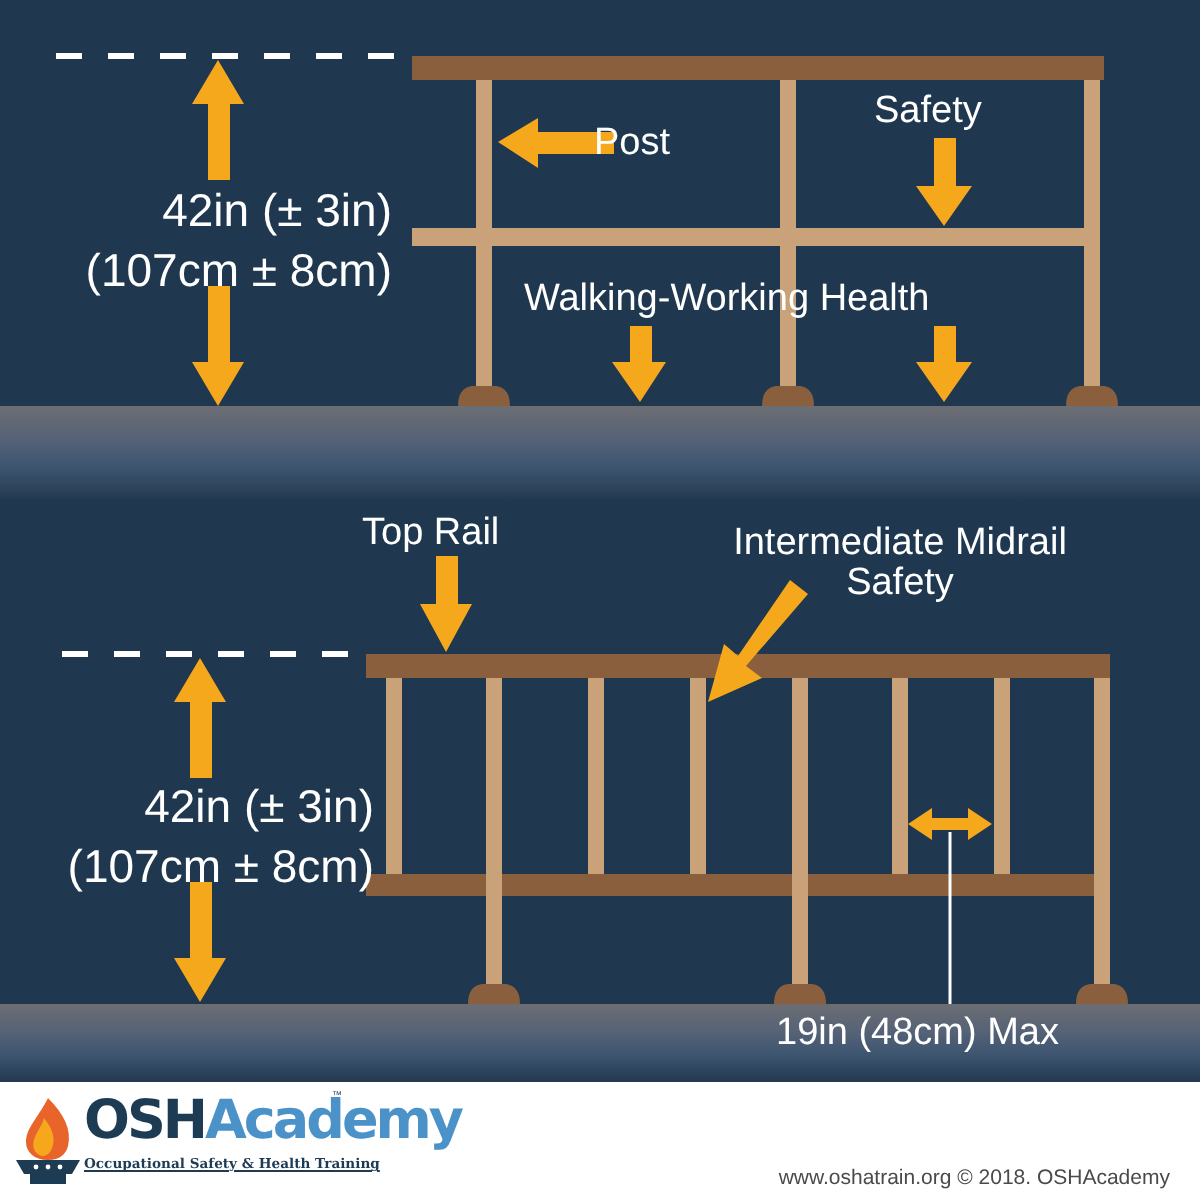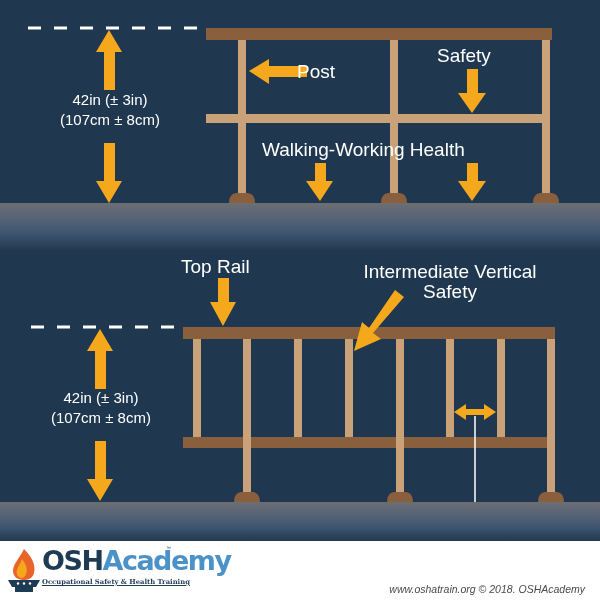--- a/index.html
+++ b/index.html
@@ -4,23 +4,23 @@
 <style>
   html, body { margin:0; padding:0; }
   body { width:600px; height:600px; overflow:hidden; background:#ffffff; font-family:"Liberation Sans", sans-serif; }
   #stage { position:relative; width:600px; height:600px; }
   .panel { position:absolute; left:0; width:600px; background:#1f3850; }
   #top-panel { top:0; height:250px; }
   #bottom-panel { top:250px; height:291px; }
   .floor { position:absolute; left:0; width:600px; background:linear-gradient(#6c6e73 0%, #566277 35%, #3d5570 65%, #22394f 100%); }
   .abs { position:absolute; }
   .label { position:absolute; color:#ffffff; font-size:19px; white-space:nowrap; line-height:1.05; }
-  .dim-text { position:absolute; color:#ffffff; font-size:15px; text-align:center; line-height:1.32; white-space:nowrap; }
+  .dim-text { position:absolute; color:#ffffff; font-size:23px; text-align:right; line-height:1.32; white-space:nowrap; }
   .footer { position:absolute; left:0; top:541px; width:600px; height:59px; background:#ffffff; }
-  .copyright { position:absolute; right:15px; top:42px; font-size:10.5px; color:#4a4a4a;font-style:italic; }
+  .copyright { position:absolute; right:15px; top:42px; font-size:10.5px; color:#4a4a4a; }
   .logo-text { position:absolute; left:42px; top:6px; font-family:"DejaVu Sans", sans-serif; font-weight:bold; font-size:27px; letter-spacing:-1.5px; line-height:1; }
   .logo-osh { color:#1e3b54; }
   .logo-acad { color:#4b92c9; }
   .logo-sub { position:absolute; left:42px; top:37px; font-size:6.8px; font-weight:bold; color:#1e3b54; font-family:"DejaVu Serif", serif;text-decoration:underline; }
   .tm { position:absolute; left:166px; top:4px; font-size:5px; color:#1e3b54; }
 </style>
 </head>
 <body>
 
 <div id="stage">
@@ -123,23 +123,24 @@
     </svg>
 
     <div class="floor" style="top:252px;height:39px"></div>
 
     <div class="dim-text" style="left:15px;top:138px;width:172px">
       <div>42in (± 3in)</div>
       <div>(107cm ± 8cm)</div>
     </div>
     <div class="label" style="left:181px;top:7px">Top Rail</div>
     <div class="label" style="left:340px;top:12px;width:220px;text-align:center">
-      <div>Intermediate Vertical</div>
+      <div>Intermediate Midrail</div>
       <div>Safety</div>
     </div>
+    <div class="label" style="left:388px;top:257px">19in (48cm) Max</div>
   </div>
 
   <div class="footer">
     <svg class="abs" style="left:6px;top:6px" width="36" height="46">
       <path d="M18,2 C26,10 30,18 28,26 C27,30 24,33 18,33 C11,33 7,29 7,24 C7,17 13,12 18,2 Z" fill="#e8642a"></path>
       <path d="M16,12 C20,17 22,22 20,27 C19,30 17,31 15,31 C11,30 10,26 11,23 C12,19 15,16 16,12 Z" fill="#f6a81c"></path>
       <path d="M2,33 L34,33 L30,40 L6,40 Z" fill="#1e3b54"></path>
       <rect x="9" y="40" width="18" height="5" fill="#1e3b54"></rect>
       <circle cx="12" cy="36.5" r="1.2" fill="#ffffff"></circle>
       <circle cx="18" cy="36.5" r="1.2" fill="#ffffff"></circle>

